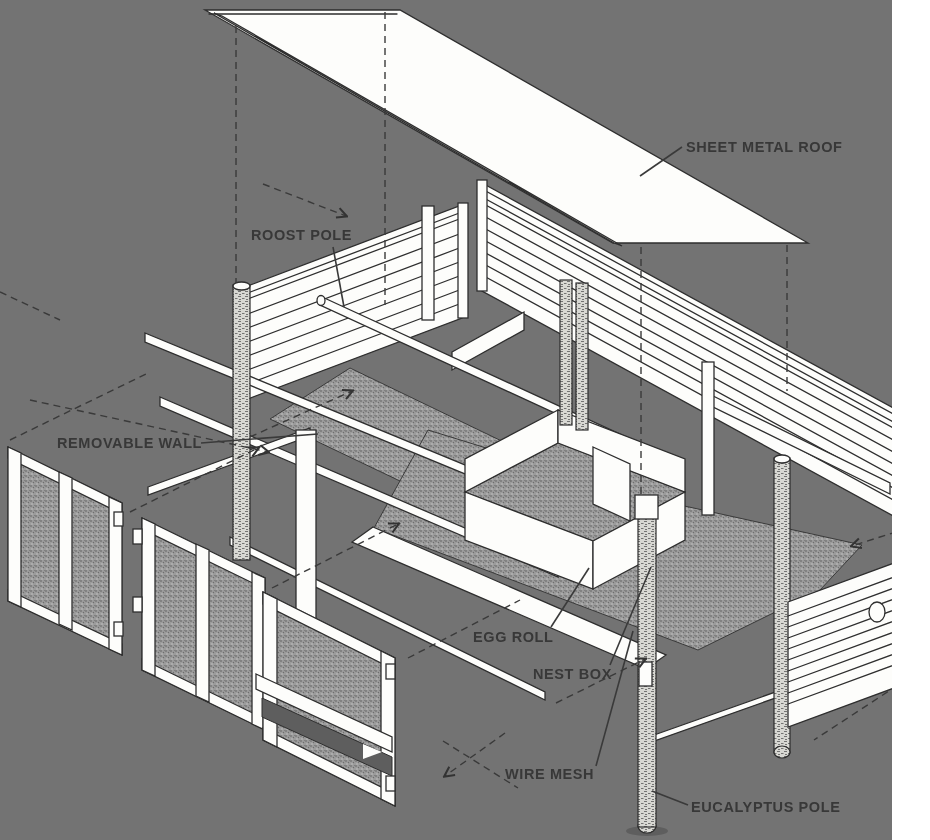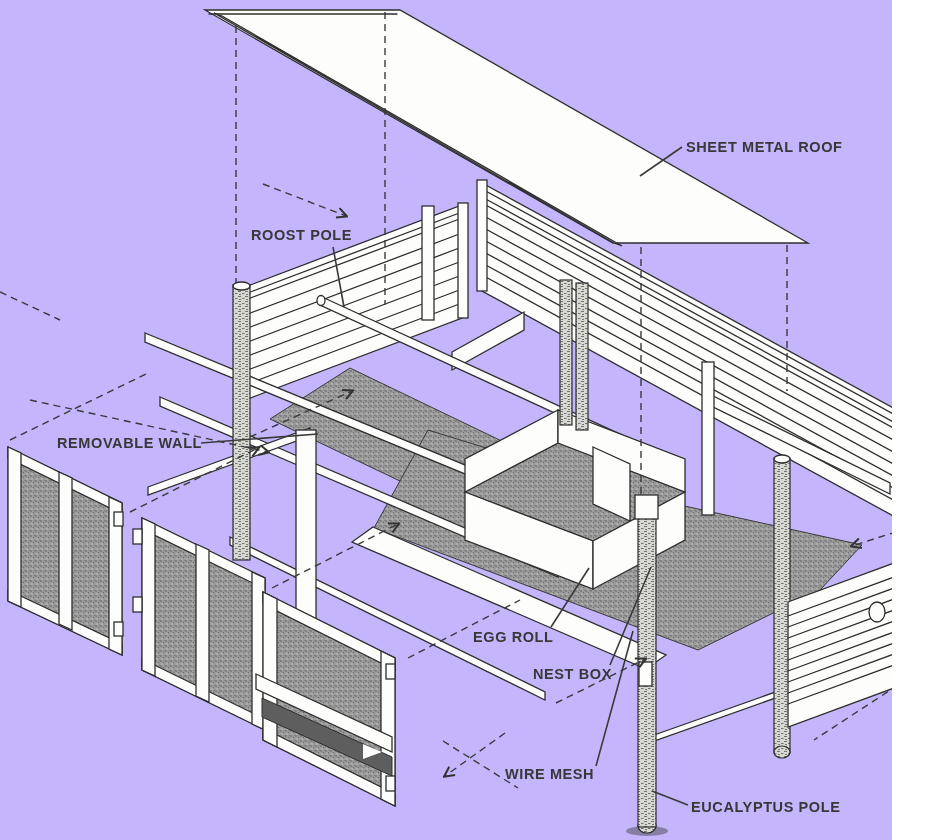--- a/index.html
+++ b/index.html
@@ -1,16 +1,16 @@
 <!DOCTYPE html>
 <html><head>
 <meta charset="utf-8">
 <style>
   html,body{margin:0;padding:0;background:#ffffff;}
-  .canvas{position:relative;width:892px;height:840px;background:#c4b5fd;overflow:hidden;
+  .canvas{position:relative;width:892px;height:840px;background:#737373;overflow:hidden;
           font-family:"Liberation Sans", sans-serif;}
   svg{position:absolute;left:0;top:0;}
   .ink{stroke:#2e2e2e;stroke-width:1.3;fill:none;stroke-linecap:round;}
   .wht{stroke:#2e2e2e;stroke-width:1.3;fill:#fdfdfb;}
   .meshfill{stroke:#3a3a3a;stroke-width:1;fill:url(#mesh);}
   .barkfill{stroke:#2e2e2e;stroke-width:1.2;fill:url(#bark);}
   .dash{stroke:#3a3a3a;stroke-width:1.4;fill:none;stroke-dasharray:7 5;}
   .leader{stroke:#3a3a3a;stroke-width:1.6;fill:none;}
   .lbl{font-family:"Liberation Sans", sans-serif;font-size:14.5px;font-weight:bold;
        letter-spacing:0.6px;fill:#383838;}

